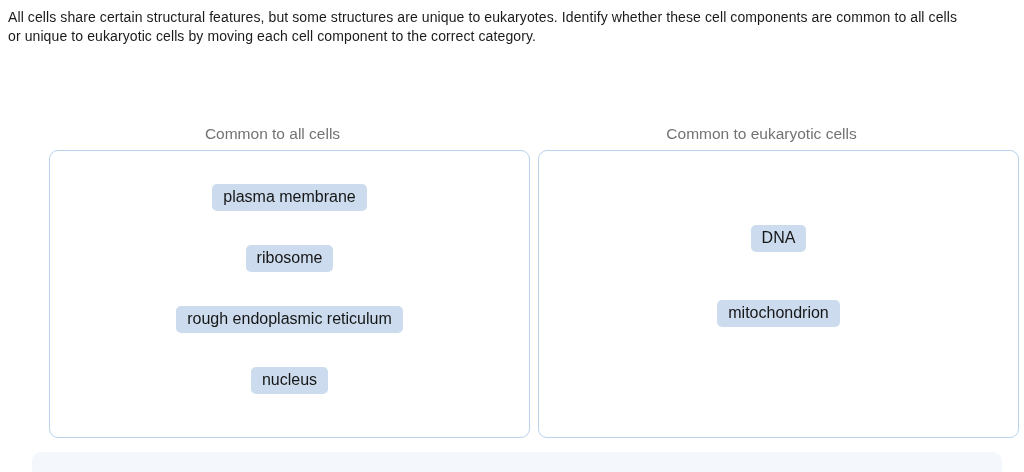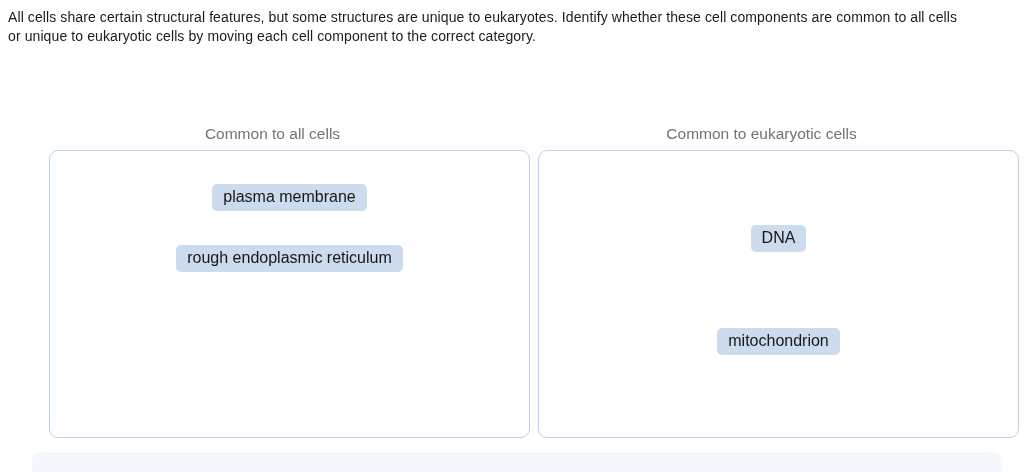--- a/index.html
+++ b/index.html
@@ -84,21 +84,21 @@
     padding: 3px 11px 4px 11px;
     font-size: 16px;
     line-height: 20px;
     color: #161616;
     white-space: nowrap;
     cursor: move;
     user-select: none;
   }
   .chip-row { margin-bottom: 0; }
   .zone-items.left  .chip-row { margin-bottom: 34px; }
-  .zone-items.right .chip-row { margin-bottom: 76px; }
+  .zone-items.right .chip-row { margin-bottom: 48px; }
   .zone-items.left  .chip-row:last-child,
   .zone-items.right .chip-row:last-child { margin-bottom: 0; }
 
   
   #tray {
     position: absolute;
     left: 32px;
     top: 452px;
     width: 970px;
     height: 40px;
@@ -117,21 +117,27 @@
 </div>
 
 <div id="zones">
 
   <div class="dropzone left">
     <div class="zone-items left">
       <div class="chip-row">
         <span class="chip">plasma membrane</span>
       </div>
       <div class="chip-row">
+        <span class="chip">ribosome</span>
+      </div>
+      <div class="chip-row">
         <span class="chip">rough endoplasmic reticulum</span>
+      </div>
+      <div class="chip-row">
+        <span class="chip">nucleus</span>
       </div>
     </div>
   </div>
 
   <div class="dropzone right">
     <div class="zone-items right">
       <div class="chip-row">
         <span class="chip">DNA</span>
       </div>
       <div class="chip-row">

